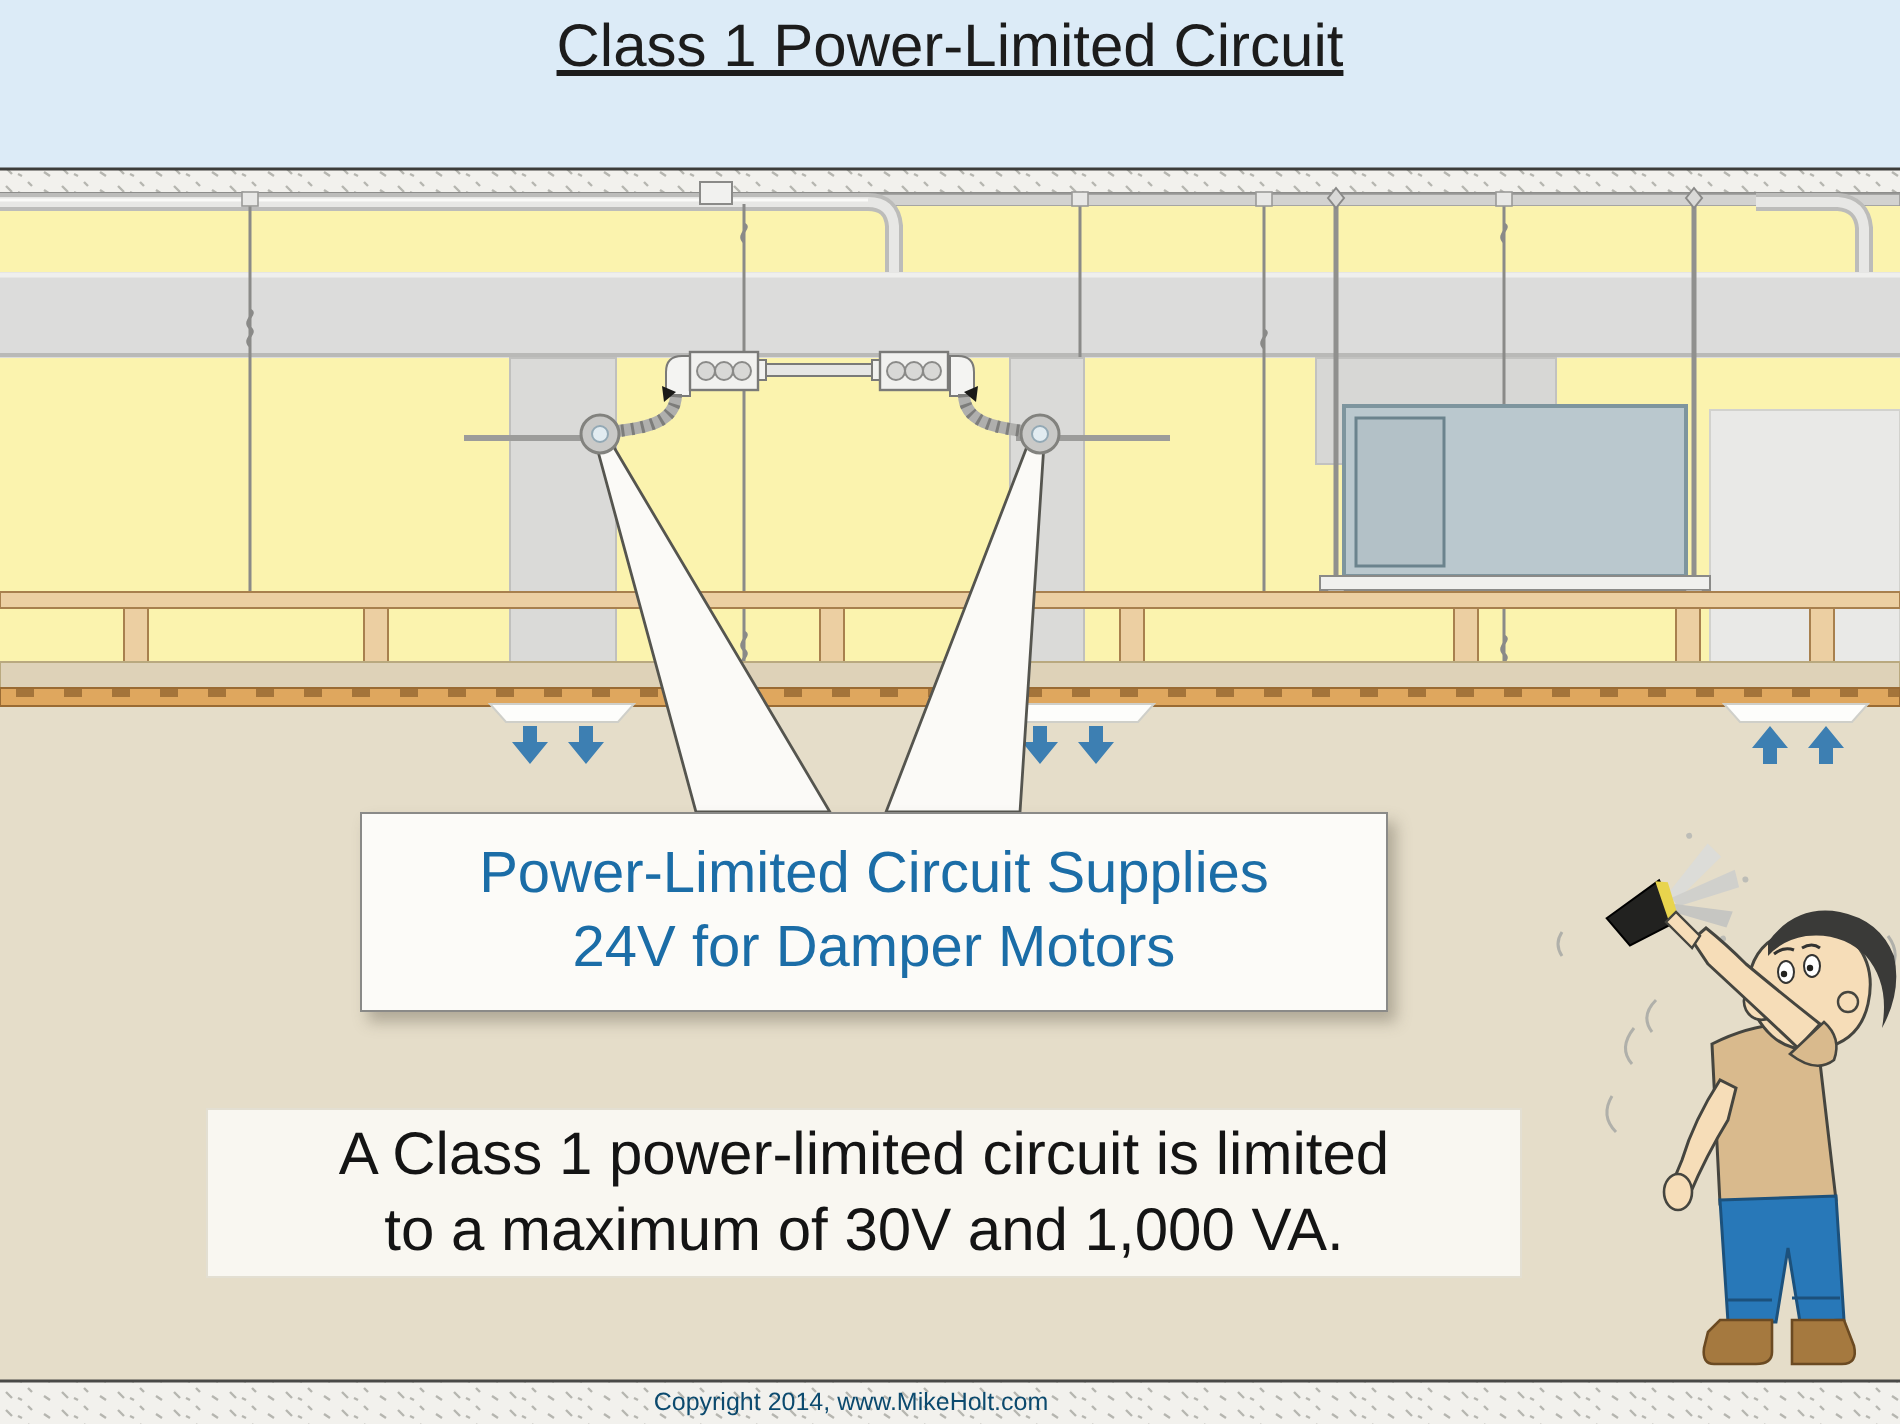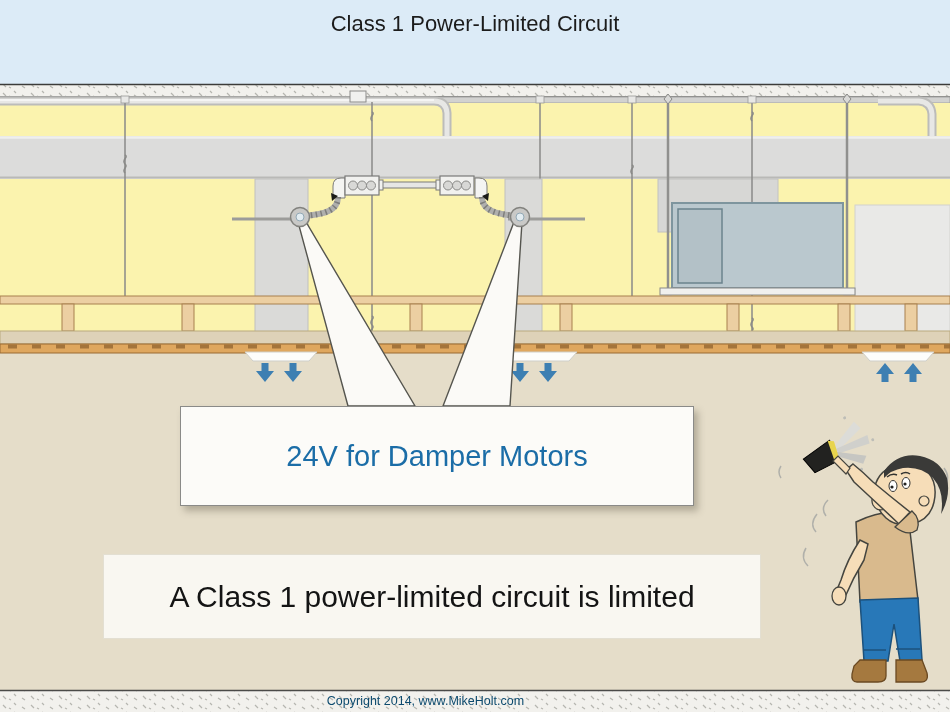--- a/index.html
+++ b/index.html
@@ -1,21 +1,21 @@
 <!DOCTYPE html>
 <html><head>
 <meta charset="utf-8">
 <style>
   html,body{margin:0;padding:0;background:#ffffff;}
   .scene{position:relative;width:950px;height:712px;overflow:hidden;
          font-family:"Liberation Sans",sans-serif;background:#e5ddc9;}
   .scene svg{position:absolute;left:0;top:0;}
   .overlay{position:absolute;text-align:center;}
   .title-block{left:0;top:6px;width:950px;color:#1c1c1c;}
-  .title-line{font-size:22px;line-height:36px;}
+  .title-line{font-size:30px;line-height:36px;text-decoration:underline;}
   .subtitle-line{font-size:29px;line-height:34px;font-style:italic;}
   .callout-box{left:180px;top:406px;width:514px;height:100px;
     background:#fcfbf8;border:1px solid #8a8a88;box-shadow:4px 5px 7px rgba(80,75,60,.35);
     color:#1b6da7;font-size:29px;line-height:37px;display:flex;flex-direction:column;
     justify-content:center;box-sizing:border-box;}
   .note-box{left:103px;top:536px;width:658px;height:85px;
     background:#f9f7f1;border:1px solid #e3dfd2;color:#141414;font-size:30px;line-height:38px;
     display:flex;flex-direction:column;justify-content:center;box-sizing:border-box;margin-top:18px;}
   .copyright-bar{left:0;top:692px;width:851px;color:#0c4a6e;font-size:12.5px;line-height:18px;}
 </style>
@@ -205,22 +205,24 @@
     <path d="M860,660 h26 v16 q0,6 -8,6 h-21 q-6,0 -5,-8 l2,-8 z" fill="#a5793f" stroke="#6b4a22" stroke-width="1.3"></path>
     <path d="M896,660 h26 l5,13 q2,9 -6,9 h-25 z" fill="#a5793f" stroke="#6b4a22" stroke-width="1.3"></path>
   </g>
 </svg>
 
 <div class="overlay title-block">
   <div class="title-line">Class 1 Power-Limited Circuit</div>
 </div>
 
 <div class="overlay callout-box">
+  <div>Power-Limited Circuit Supplies</div>
   <div>24V for Damper Motors</div>
 </div>
 
 <div class="overlay note-box">
   <div>A Class 1 power-limited circuit is limited</div>
+  <div>to a maximum of 30V and 1,000 VA.</div>
 </div>
 
 <div class="overlay copyright-bar">Copyright 2014, www.MikeHolt.com</div>
 
 </div>
 
 </body></html>

